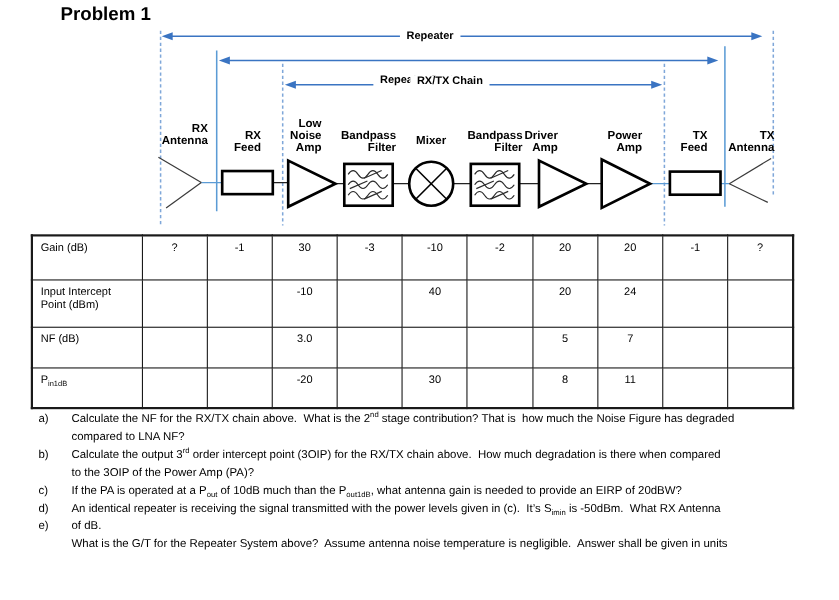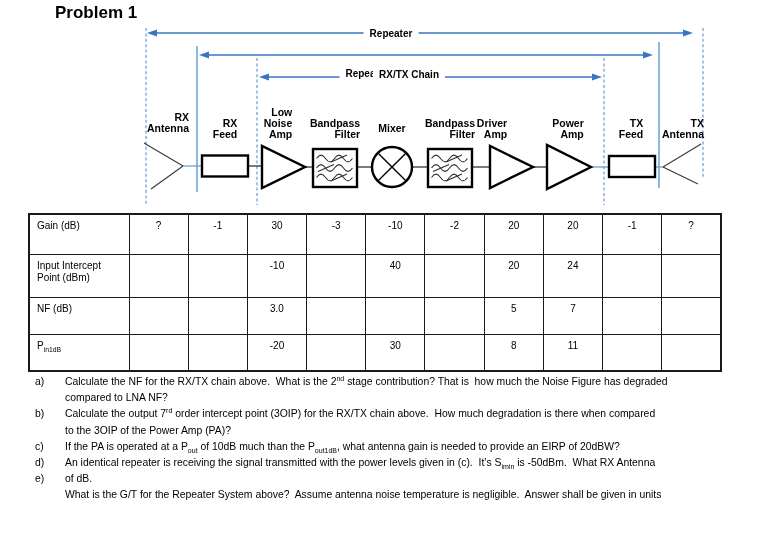--- a/index.html
+++ b/index.html
@@ -196,21 +196,21 @@
   </table>
 
   <div class="questions">
       <div class="q">
         <span class="qlabel">a)</span>
         <div class="qline"><span>Calculate the NF for the RX/TX chain above.  What is the 2</span><sup>nd</sup><span> stage contribution? That is  how much the Noise Figure has degraded</span></div>
         <div class="qline"><span>compared to LNA NF?</span></div>
       </div>
       <div class="q">
         <span class="qlabel">b)</span>
-        <div class="qline"><span>Calculate the output 7</span><sup>rd</sup><span> order intercept point (3OIP) for the RX/TX chain above.  How much degradation is there when compared</span></div>
+        <div class="qline"><span>Calculate the output 3</span><sup>rd</sup><span> order intercept point (3OIP) for the RX/TX chain above.  How much degradation is there when compared</span></div>
         <div class="qline"><span>to the 3OIP of the Power Amp (PA)?</span></div>
       </div>
       <div class="q">
         <span class="qlabel">c)</span>
         <div class="qline"><span>If the PA is operated at a P</span><sub>out</sub><span> of 10dB much than the P</span><sub>out1dB</sub><span>, what antenna gain is needed to provide an EIRP of 20dBW?</span></div>
       </div>
       <div class="q">
         <span class="qlabel">d)</span>
         <div class="qline"><span>An identical repeater is receiving the signal transmitted with the power levels given in (c).  It’s S</span><sub>imin</sub><span> is -50dBm.  What RX Antenna</span></div>
       </div>

